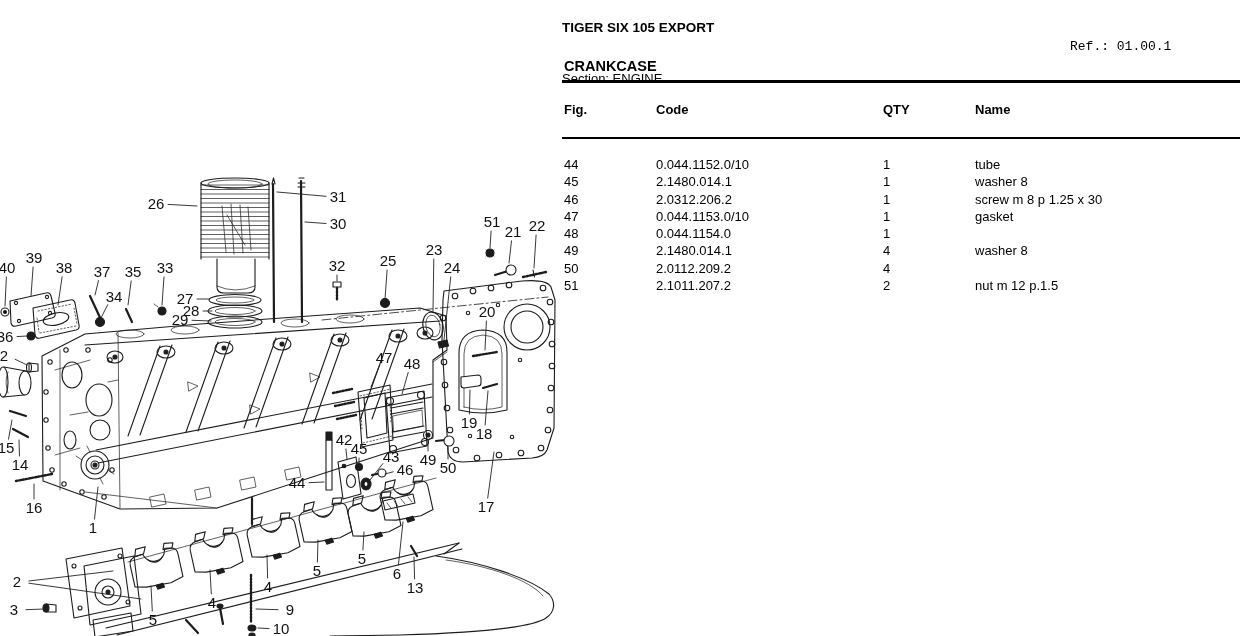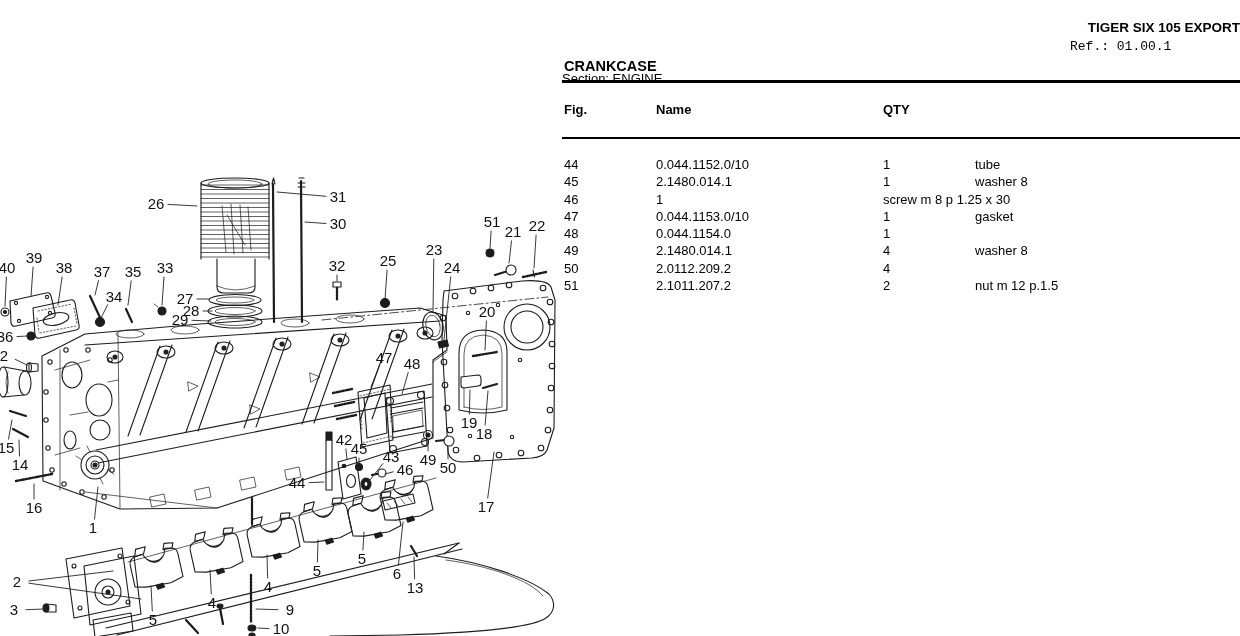--- a/index.html
+++ b/index.html
@@ -10,21 +10,21 @@
         stroke:#1c1c1c;fill:none;stroke-width:1.1;stroke-linejoin:round;stroke-linecap:round;}
   .diagram .thin{stroke-width:.7;}
   .diagram .thick{stroke-width:2.2;}
   .diagram .dark{fill:#1c1c1c;stroke:#1c1c1c;}
   .diagram .white{fill:#fff;}
   .diagram .dash{stroke-dasharray:9 3 2 3;stroke-width:.8;}
   .diagram .hatch{stroke-dasharray:1.6 1.6;stroke-width:2.4;}
   .diagram text.callout{font:15px "Liberation Sans",sans-serif;fill:#111;text-anchor:middle;stroke:none;}
   .diagram line.leader{stroke:#222;stroke-width:.9;}
   .doc{position:absolute;left:562px;top:0;width:678px;height:636px;}
-  .doc-title{position:absolute;top:20px;left:0;width:100%;text-align:right;
+  .doc-title{position:absolute;top:20px;left:0;width:100%;text-align:left;
              font-size:13.5px;font-weight:bold;}
   .meta{position:absolute;top:39px;left:0;width:100%;font-size:13px;height:16px;}
   .meta .sec{position:absolute;left:0;margin-top:32px;}
   .meta .ref{position:absolute;left:508px;font-family:Liberation Mono, monospace;}
   .doc-subtitle{position:absolute;top:58px;left:2px;font-size:14.5px;font-weight:bold;}
   .ptable{position:absolute;top:80px;left:0;width:678px;}
   .thead{border-top:3px solid #000;border-bottom:2.5px solid #000;display:grid;
          grid-template-columns:92px 227px 92px auto;font-weight:bold;font-size:13px;
          line-height:14px;padding:20px 0;}
   .thead div{padding-left:2px;}
@@ -405,38 +405,40 @@
     <div class="doc-title">TIGER SIX 105 EXPORT</div>
     <div class="meta">
       <span class="sec">Section: ENGINE</span>
       <span class="ref">Ref.: 01.00.1</span>
     </div>
     <div class="doc-subtitle">CRANKCASE</div>
 
     <div class="ptable">
       <div class="thead">
         <div>Fig.</div>
+        <div>Code</div>
+        <div>QTY</div>
         <div>Name</div>
-        <div>QTY</div>
       </div>
       <div class="tbody">
           <div class="trow">
             <div>44</div>
             <div>0.044.1152.0/10</div>
             <div>1</div>
             <div>tube</div>
           </div>
           <div class="trow">
             <div>45</div>
             <div>2.1480.014.1</div>
             <div>1</div>
             <div>washer 8</div>
           </div>
           <div class="trow">
             <div>46</div>
+            <div>2.0312.206.2</div>
             <div>1</div>
             <div>screw m 8 p 1.25 x 30</div>
           </div>
           <div class="trow">
             <div>47</div>
             <div>0.044.1153.0/10</div>
             <div>1</div>
             <div>gasket</div>
           </div>
           <div class="trow">

